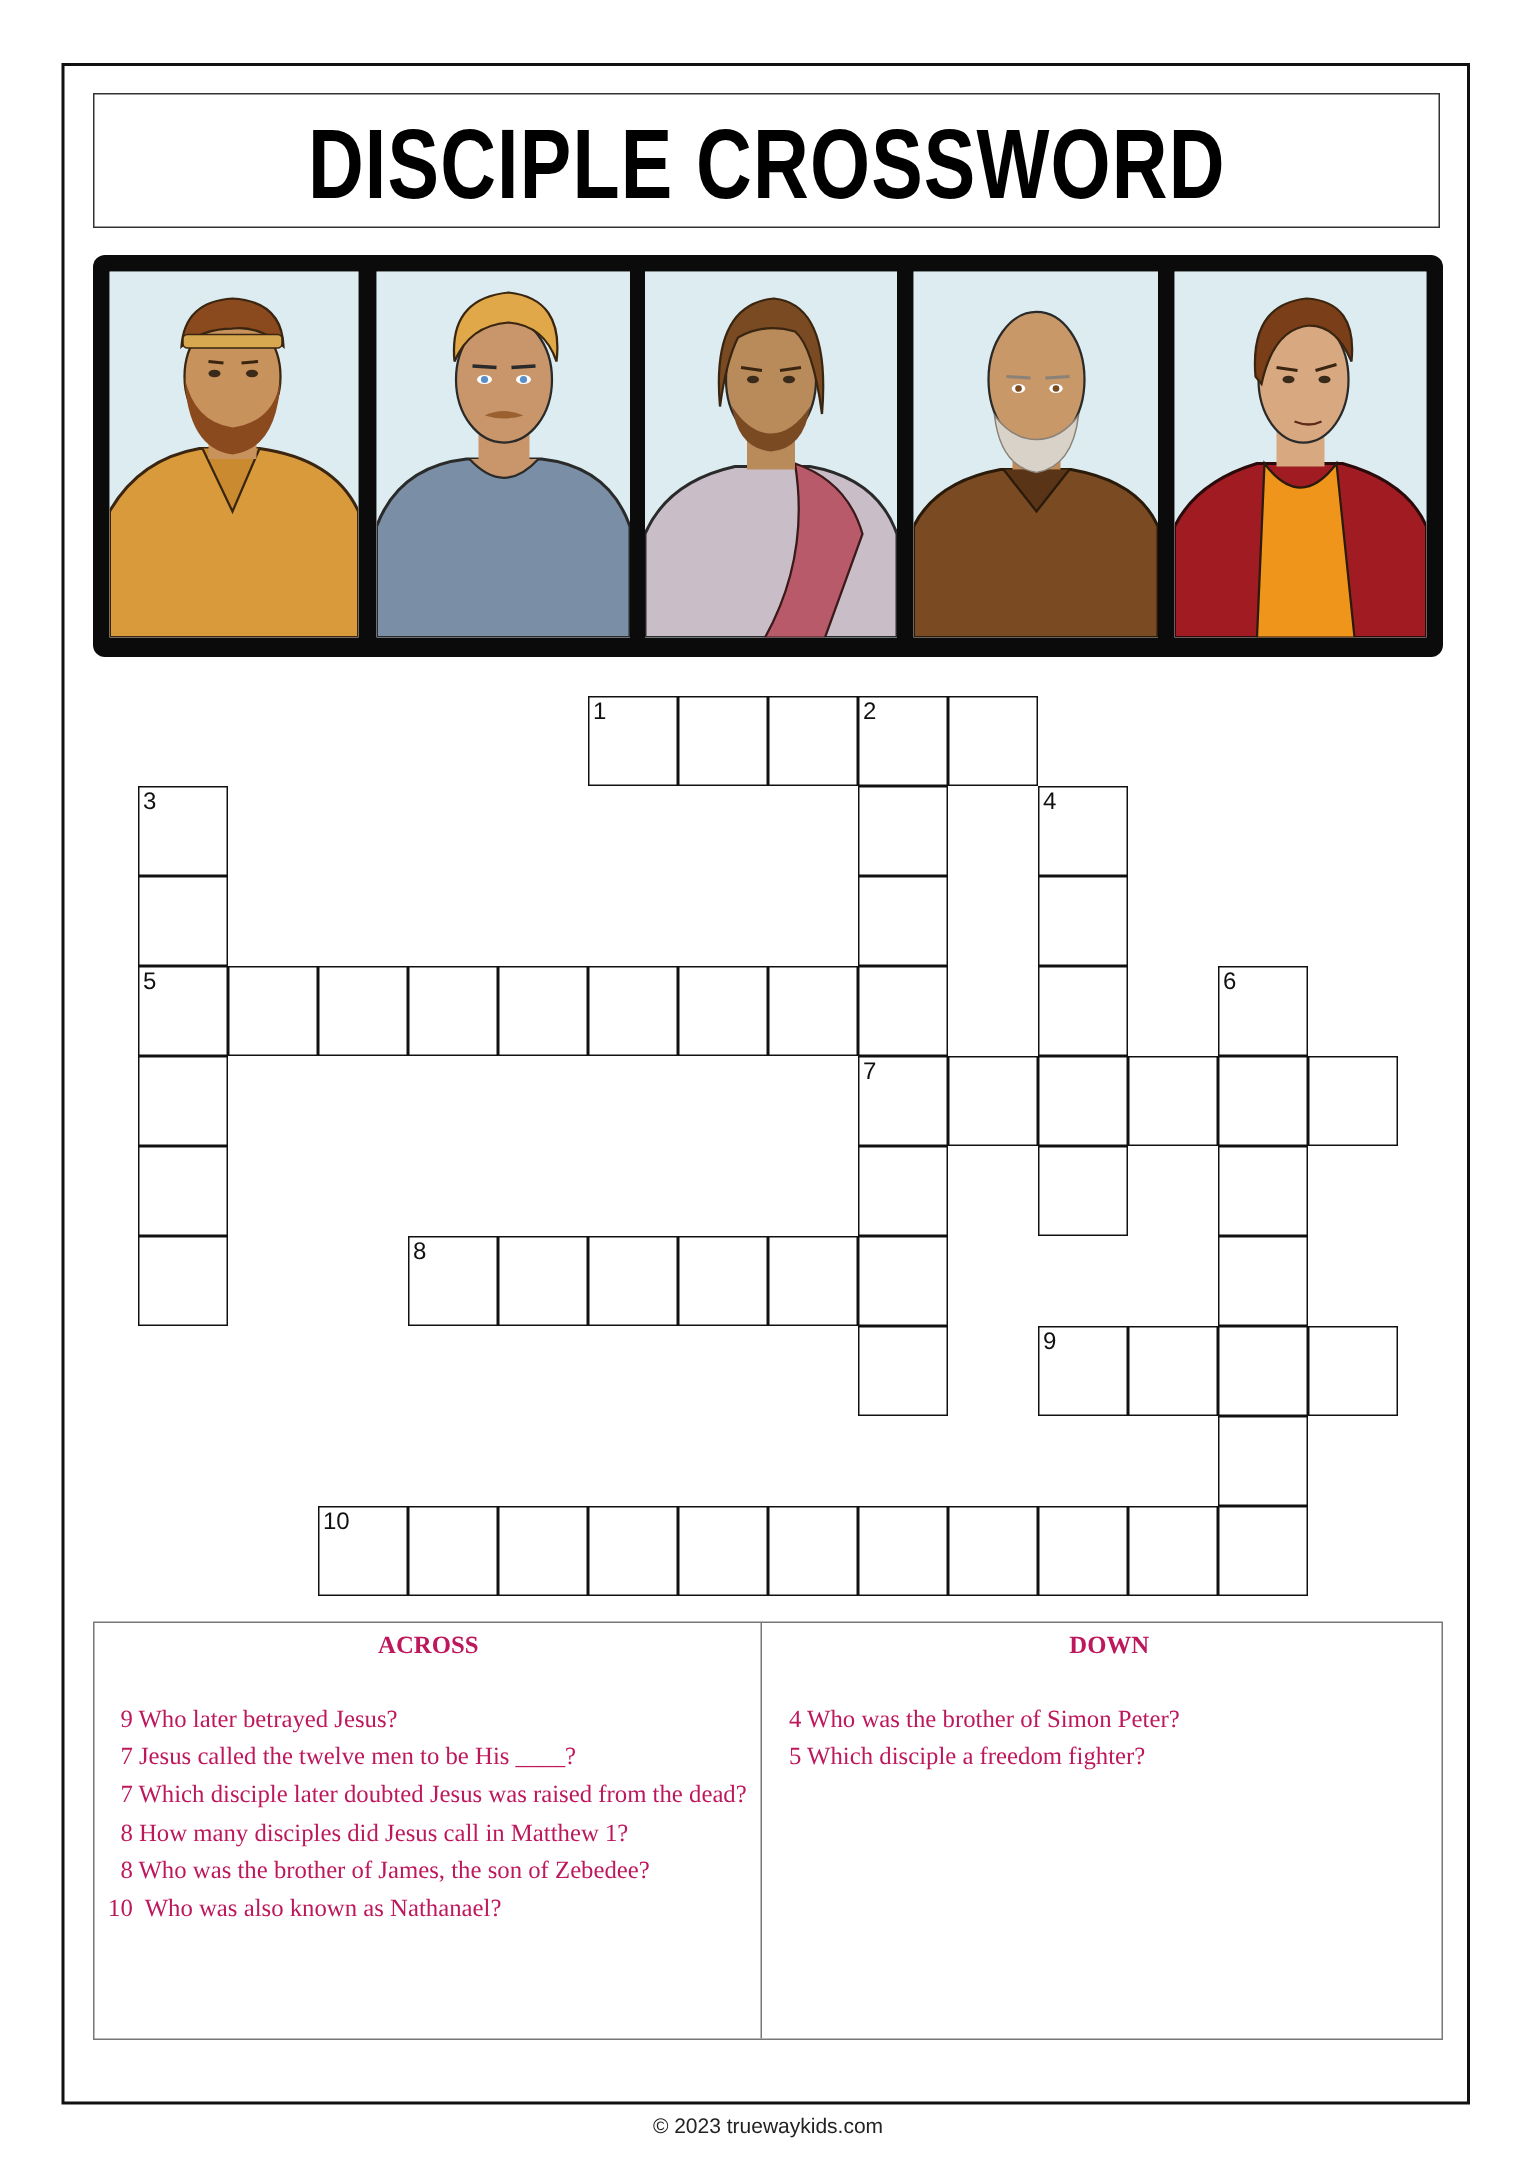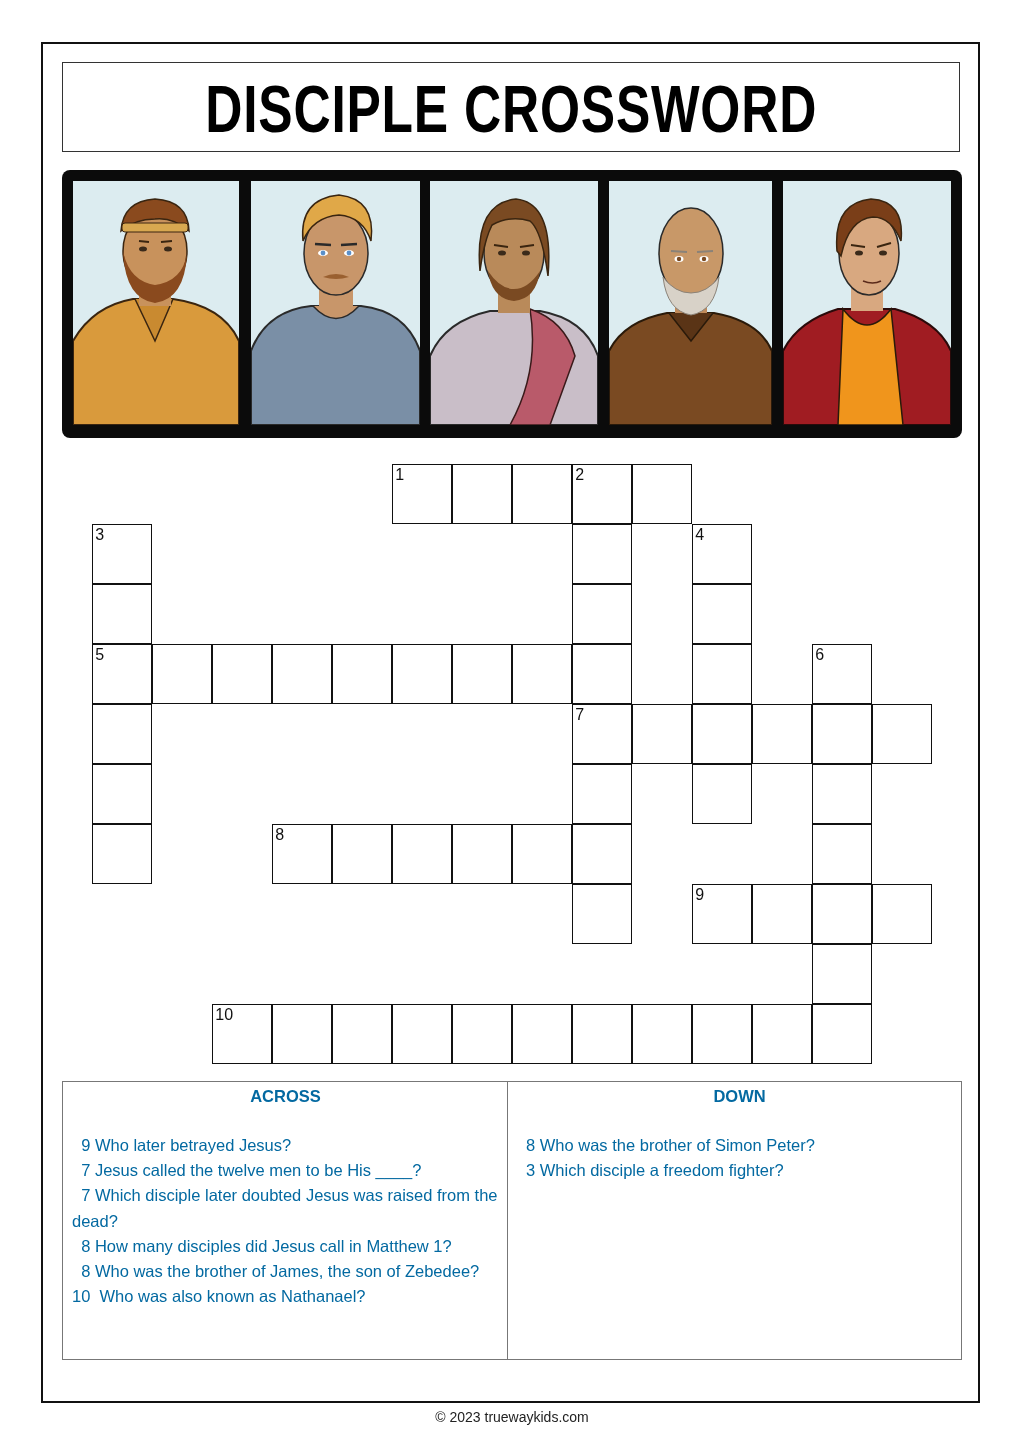--- a/index.html
+++ b/index.html
@@ -7,21 +7,21 @@
   .page-frame { position: absolute; left: 41px; top: 42px; width: 939px; height: 1361px; border: 2px solid #111; box-sizing: border-box; }
   .title-box { position: absolute; left: 62px; top: 62px; width: 898px; height: 90px; border: 1.5px solid #333; box-sizing: border-box; display: flex; align-items: center; justify-content: center; }
   .title-text { font-family: "Liberation Sans", sans-serif; font-weight: bold; font-size: 66px; letter-spacing: 1px; color: #000; transform: scaleX(0.78); transform-origin: center; white-space: nowrap; line-height: 1; margin-top: 4px; }
   .portrait-strip { position: absolute; left: 62px; top: 170px; width: 900px; height: 268px; background: #0b0b0b; border-radius: 8px; }
   .panel { position: absolute; top: 11px; height: 244px; background: #dcecf0; overflow: hidden; }
   .panel svg { display: block; width: 100%; height: 100%; }
   .grid { position: absolute; left: 0; top: 0; width: 1024px; height: 1447px; pointer-events: none; }
   .cell { position: absolute; width: 60px; height: 60px; border: 1.5px solid #111; box-sizing: border-box; background: #fff; pointer-events: auto; margin-left: -0.75px; margin-top: -0.75px; }
   .cell .num { position: absolute; left: 2px; top: 2px; font-family: "Liberation Sans", sans-serif; font-size: 16px; color: #111; line-height: 1; }
   .clues { position: absolute; left: 62px; top: 1081px; width: 900px; height: 279px; border: 1px solid #777; box-sizing: border-box; display: flex; }
-  .clue-col { flex: 1; position: relative; box-sizing: border-box; font-family: Liberation Sans, sans-serif; font-size: 16.5px; color: #0369a1; }
+  .clue-col { flex: 1; position: relative; box-sizing: border-box; font-family: Liberation Serif, serif; font-size: 16.5px; color: #be185d; }
   .clue-col.across { border-right: 1px solid #777; padding: 0 8px 0 9px; }
   .clue-col.down { padding: 0 8px 0 18px; }
   .clue-head { text-align: center; font-weight: bold; font-size: 16.5px; margin-top: 5px; height: 46px; }
   .clue-list { line-height: 25.2px; }
   .clue { white-space: normal; }
   .footer { position: absolute; left: 0; width: 1024px; top: 1409px; text-align: center; font-family: "Liberation Sans", sans-serif; font-size: 14px; color: #222; }
 </style>
 </head>
 <body>
 
@@ -202,19 +202,19 @@
       <div class="clue" style="white-space:pre-wrap;">  7 Jesus called the twelve men to be His ____?</div>
       <div class="clue" style="white-space:pre-wrap;">  7 Which disciple later doubted Jesus was raised from the dead?</div>
       <div class="clue" style="white-space:pre-wrap;">  8 How many disciples did Jesus call in Matthew 1?</div>
       <div class="clue" style="white-space:pre-wrap;">  8 Who was the brother of James, the son of Zebedee?</div>
       <div class="clue" style="white-space:pre-wrap;">10  Who was also known as Nathanael?</div>
     </div>
   </div>
   <div class="clue-col down">
     <div class="clue-head">DOWN</div>
     <div class="clue-list">
-      <div class="clue">8 Who was the brother of Simon Peter?</div>
-      <div class="clue">3 Which disciple a freedom fighter?</div>
+      <div class="clue">4 Who was the brother of Simon Peter?</div>
+      <div class="clue">5 Which disciple a freedom fighter?</div>
     </div>
   </div>
 </div>
 
 <div class="footer">© 2023 truewaykids.com</div>
 
 </body></html>

